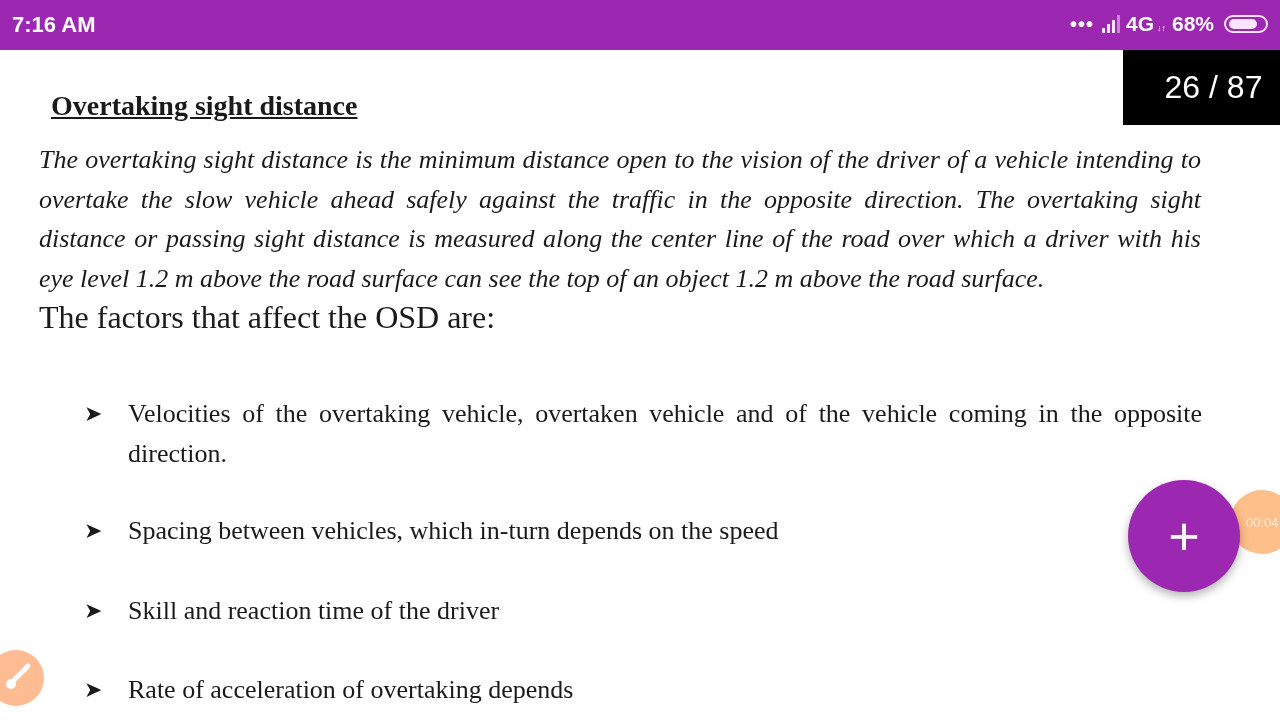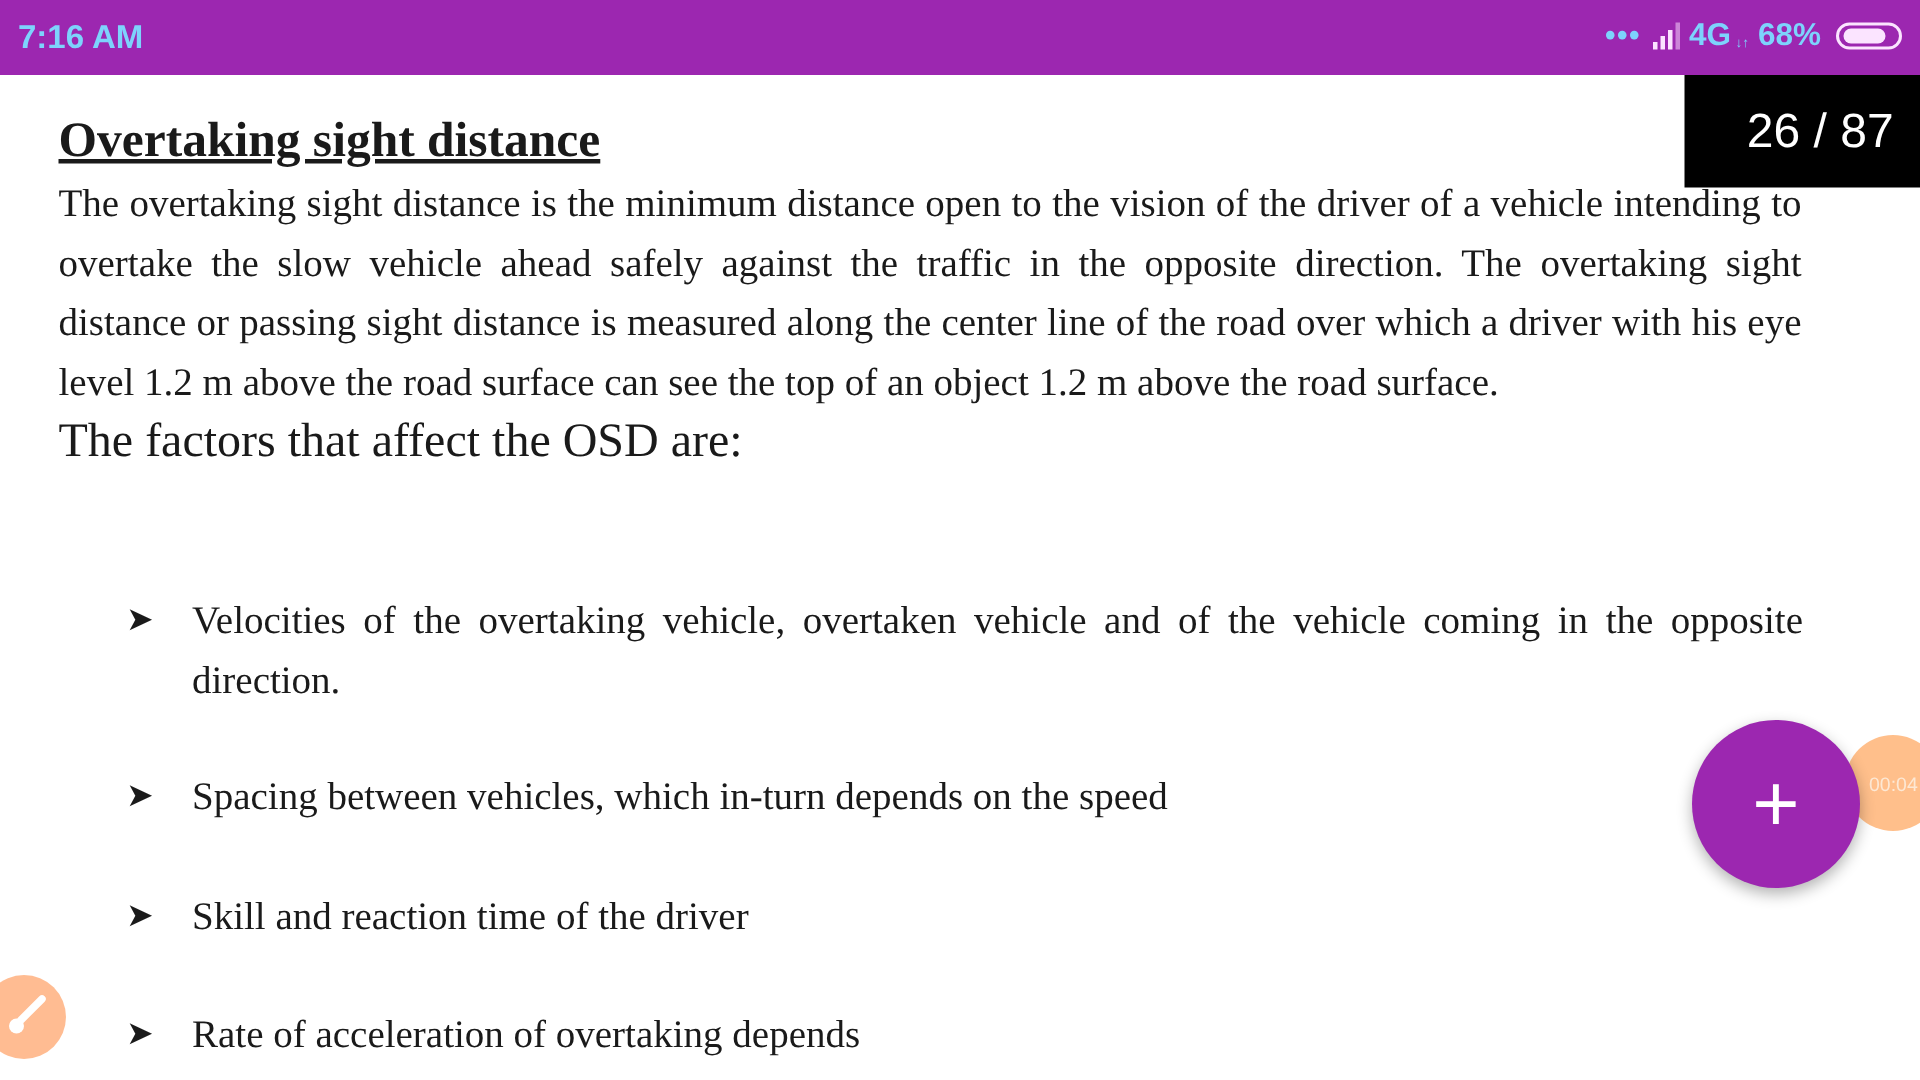--- a/index.html
+++ b/index.html
@@ -1,29 +1,29 @@
 <!DOCTYPE html>
 <html><head>
 <meta charset="utf-8">
 <style>
   html, body { margin:0; padding:0; }
   body { width:1280px; height:720px; overflow:hidden; background:#ffffff; position:relative; font-family:"Liberation Serif", serif; }
-  .statusbar { position:absolute; left:0; top:0; width:1280px; height:50px; background:#9c27b0; color:#7dd3fc; font-family:"Liberation Sans", sans-serif;text-decoration:underline; }
+  .statusbar { position:absolute; left:0; top:0; width:1280px; height:50px; background:#9c27b0; color:#ffffff; font-family:"Liberation Sans", sans-serif;text-decoration:underline; }
   .time { position:absolute; left:12px; top:12px; font-size:22px; font-weight:bold; }
   .status-right { position:absolute; right:12px; top:12px; display:flex; align-items:center; gap:6px; font-size:21px; font-weight:bold; }
   .dots { letter-spacing:1px; font-size:20px; margin-right:2px; }
   .signal { display:flex; align-items:flex-end; gap:2px; height:18px; }
   .signal span { width:3px; background:#fbe4ff; display:block; }
   .net-small { font-size:9px; font-weight:normal; margin-left:-3px; margin-top:8px; }
   .battery { width:44px; height:18px; border:2px solid #fbe4ff; border-radius:10px; position:relative; box-sizing:border-box; margin-left:4px; }
   .battery-fill { position:absolute; left:3px; top:2px; bottom:2px; width:70%; background:#fbe4ff; border-radius:6px; }
   .page-counter { position:absolute; left:1123px; top:50px; width:181px; height:75px; background:#000; color:#fff; font-family:"Liberation Sans", sans-serif; font-size:32px; display:flex; align-items:center; justify-content:center; }
   .doc { position:absolute; left:39px; top:72px; width:1162px; color:#1a1a1a; }
-  .title { font-size:33px; font-weight:bold; text-decoration:underline; line-height:44px; margin:0; }
-  .para { font-size:26px; line-height:39.6px; text-align:justify; margin:0; }
+  .title { font-size:28px; font-weight:bold; text-decoration:underline; line-height:44px; margin:12px; }
+  .para { font-size:26px; line-height:39.6px; text-align:justify; margin:0;font-style:italic; }
   .intro { font-size:32px; line-height:39.6px; margin:0; }
   .bullets { position:absolute; left:84px; top:394px; width:1118px; }
   .bullet { display:flex; font-size:26px; line-height:39.6px; color:#1a1a1a; }
   .bullet .arrow { width:44px; flex:0 0 44px; font-family:"DejaVu Sans", sans-serif; font-size:22px; }
   .bullet .text { text-align:justify; flex:1; }
   .fab { position:absolute; left:1128px; top:480px; width:112px; height:112px; border-radius:50%; background:#9c27b0; box-shadow:0 4px 10px rgba(0,0,0,0.3); color:#fff; display:flex; align-items:center; justify-content:center; font-family:"Liberation Sans", sans-serif; font-size:54px; }
   .recorder { position:absolute; left:1230px; top:490px; width:64px; height:64px; border-radius:50%; background:rgba(255,170,100,0.75); color:#fde8d4; font-family:"Liberation Sans", sans-serif; font-size:13px; display:flex; align-items:center; padding-left:16px; box-sizing:border-box; }
   .brush { position:absolute; left:-12px; top:650px; width:56px; height:56px; border-radius:50%; background:rgba(255,165,110,0.75); }
   .brush svg { position:absolute; left:14px; top:12px; }
 </style>

